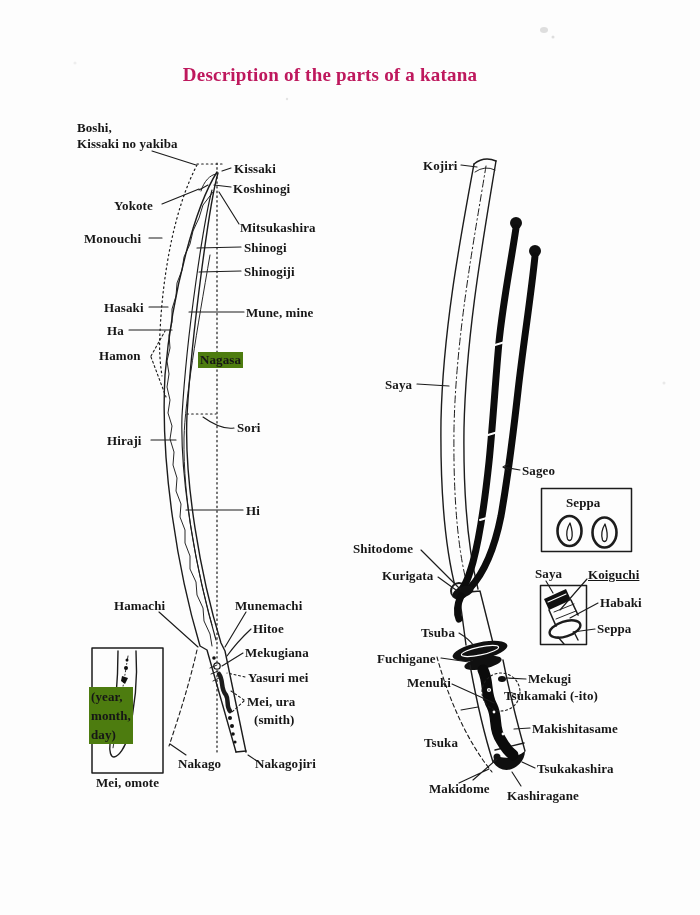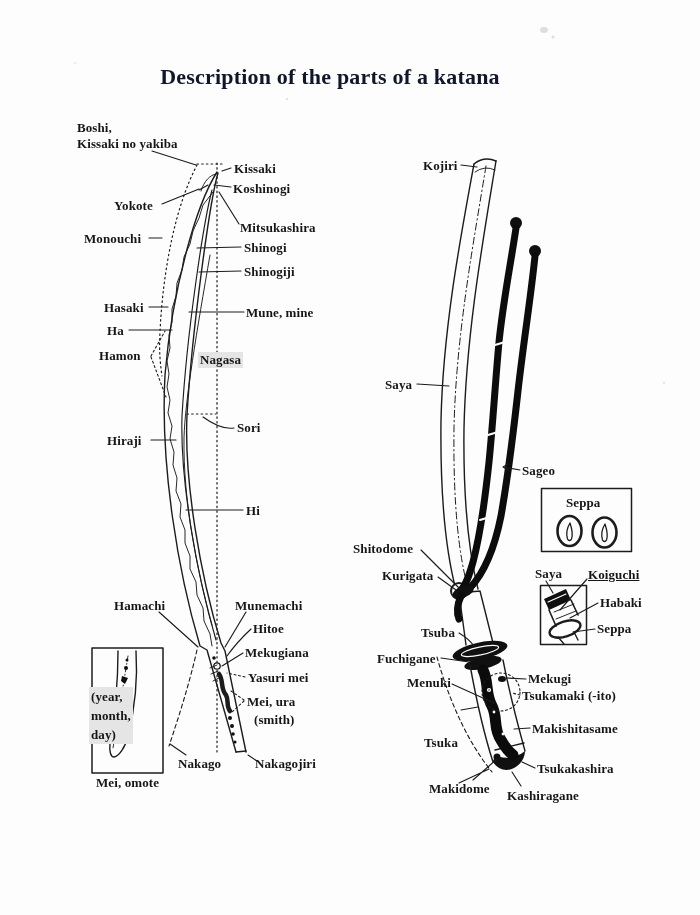--- a/index.html
+++ b/index.html
@@ -1,23 +1,23 @@
 <!DOCTYPE html>
 <html><head>
 <meta charset="utf-8">
 <style>
   html,body{margin:0;padding:0;background:#ffffff;}
   .page{position:relative;width:700px;height:915px;background:#fdfdfd;
         font-family:"Liberation Serif",serif;overflow:hidden;}
   .title{position:absolute;left:160px;top:64px;width:340px;margin:0;
-         text-align:center;font-size:22px;font-weight:700;color:#0f172a;
+         text-align:center;font-size:19px;font-weight:700;color:#be185d;
          letter-spacing:.2px;white-space:nowrap;}
   .label{position:absolute;font-size:13px;line-height:16px;font-weight:700;
          color:#161616;white-space:pre-line;letter-spacing:.1px;}
-  .label.bg{background:#e5e5e5;padding:0 2px;}
+  .label.bg{background:#4d7c0f;padding:0 2px;}
   svg.art{position:absolute;left:0;top:0;}
   .ink{stroke:#1c1c1c;fill:none;stroke-width:1.4;stroke-linecap:round;stroke-linejoin:round;}
   .thin{stroke-width:.95;}
   .mid{stroke-width:1.15;}
   .lead{stroke-width:1.15;}
   .dot{stroke-dasharray:1.5,3.2;stroke-width:1.2;}
   .dot2{stroke-dasharray:2,2.6;stroke-width:1.1;}
   .dash{stroke-dasharray:4,3;stroke-width:1.1;}
   .dashdot{stroke-dasharray:7,3,1.5,3;stroke-width:1;}
   .blk{fill:#101010;stroke:none;}
@@ -240,20 +240,20 @@
       <div class="label" style="left: 353px; top: 541px;">Shitodome</div>
       <div class="label" style="left: 382px; top: 568px;">Kurigata</div>
       <div class="label" style="left: 535px; top: 566px;">Saya</div>
       <div class="label" style="left: 588px; top: 567px; text-decoration: underline;">Koiguchi</div>
       <div class="label" style="left: 600px; top: 595px;">Habaki</div>
       <div class="label" style="left: 597px; top: 621px;">Seppa</div>
       <div class="label" style="left: 421px; top: 625px;">Tsuba</div>
       <div class="label" style="left: 377px; top: 651px;">Fuchigane</div>
       <div class="label" style="left: 407px; top: 675px;">Menuki</div>
       <div class="label" style="left: 528px; top: 671px;">Mekugi</div>
-      <div class="label" style="left: 522px; top: 688px;">Tsukamaki (-ito)</div>
+      <div class="label" style="left: 504px; top: 688px;">Tsukamaki (-ito)</div>
       <div class="label" style="left: 424px; top: 703px; margin-top: 32px;">Tsuka</div>
       <div class="label" style="left: 532px; top: 721px;">Makishitasame</div>
       <div class="label" style="left: 537px; top: 761px;">Tsukakashira</div>
       <div class="label" style="left: 429px; top: 781px;">Makidome</div>
       <div class="label" style="left: 507px; top: 788px;">Kashiragane</div>
     </div>
 </div>
 
 </body></html>

